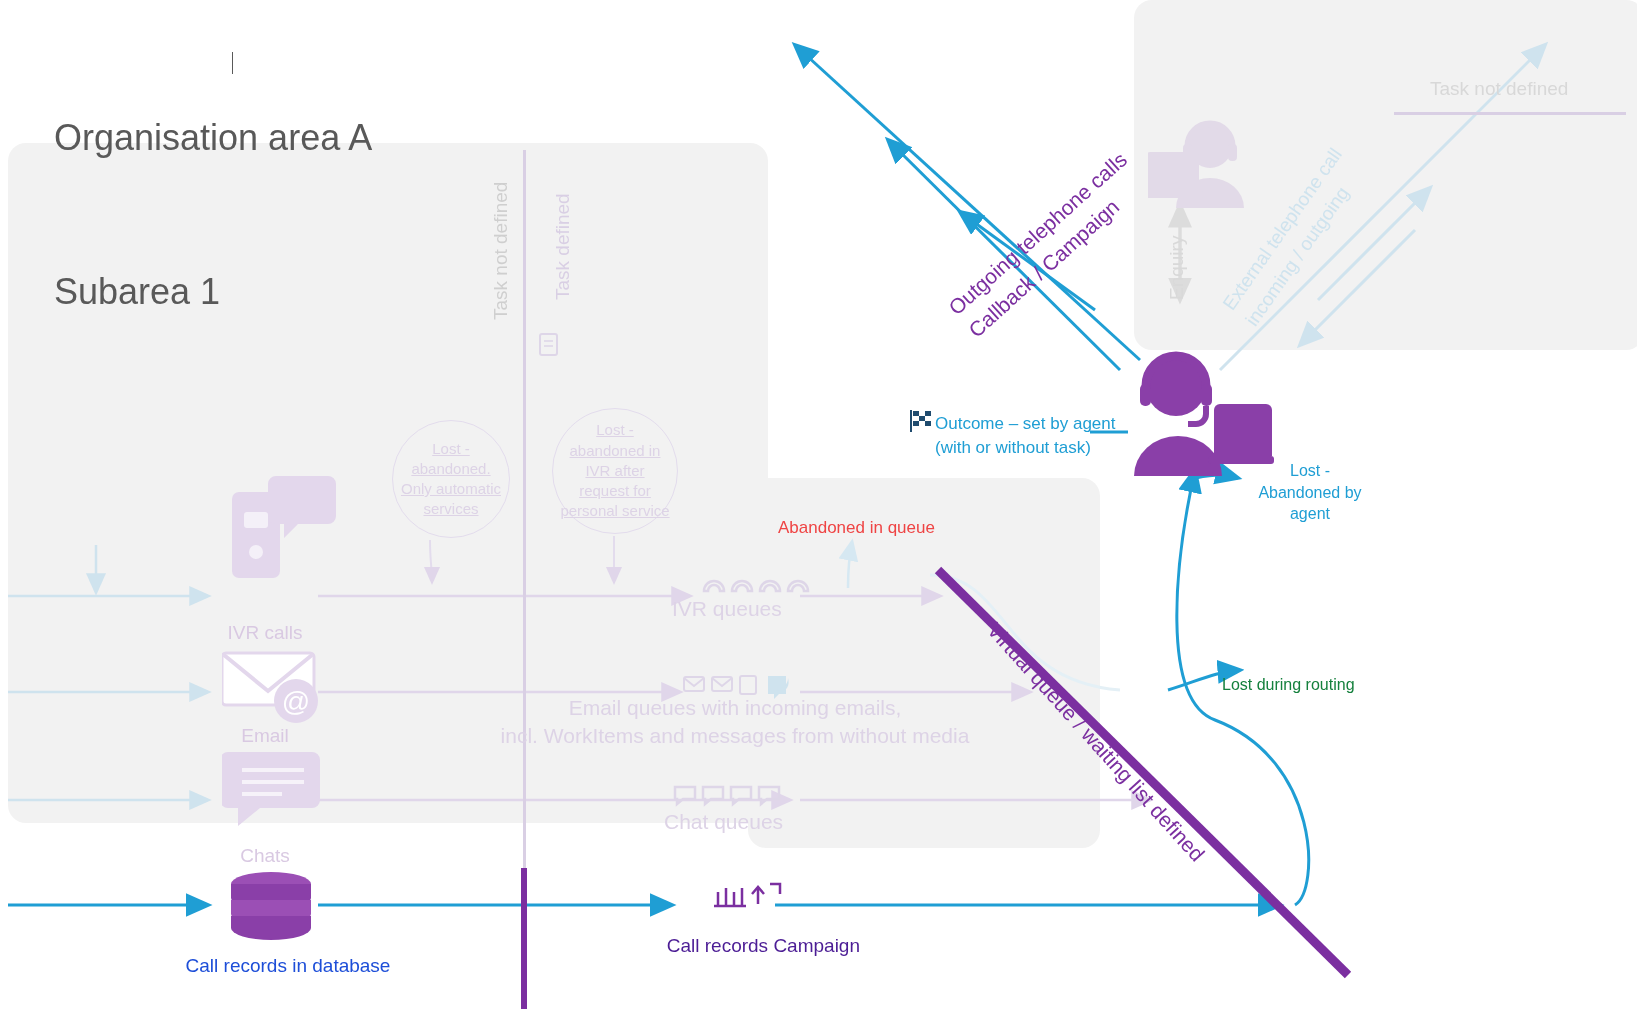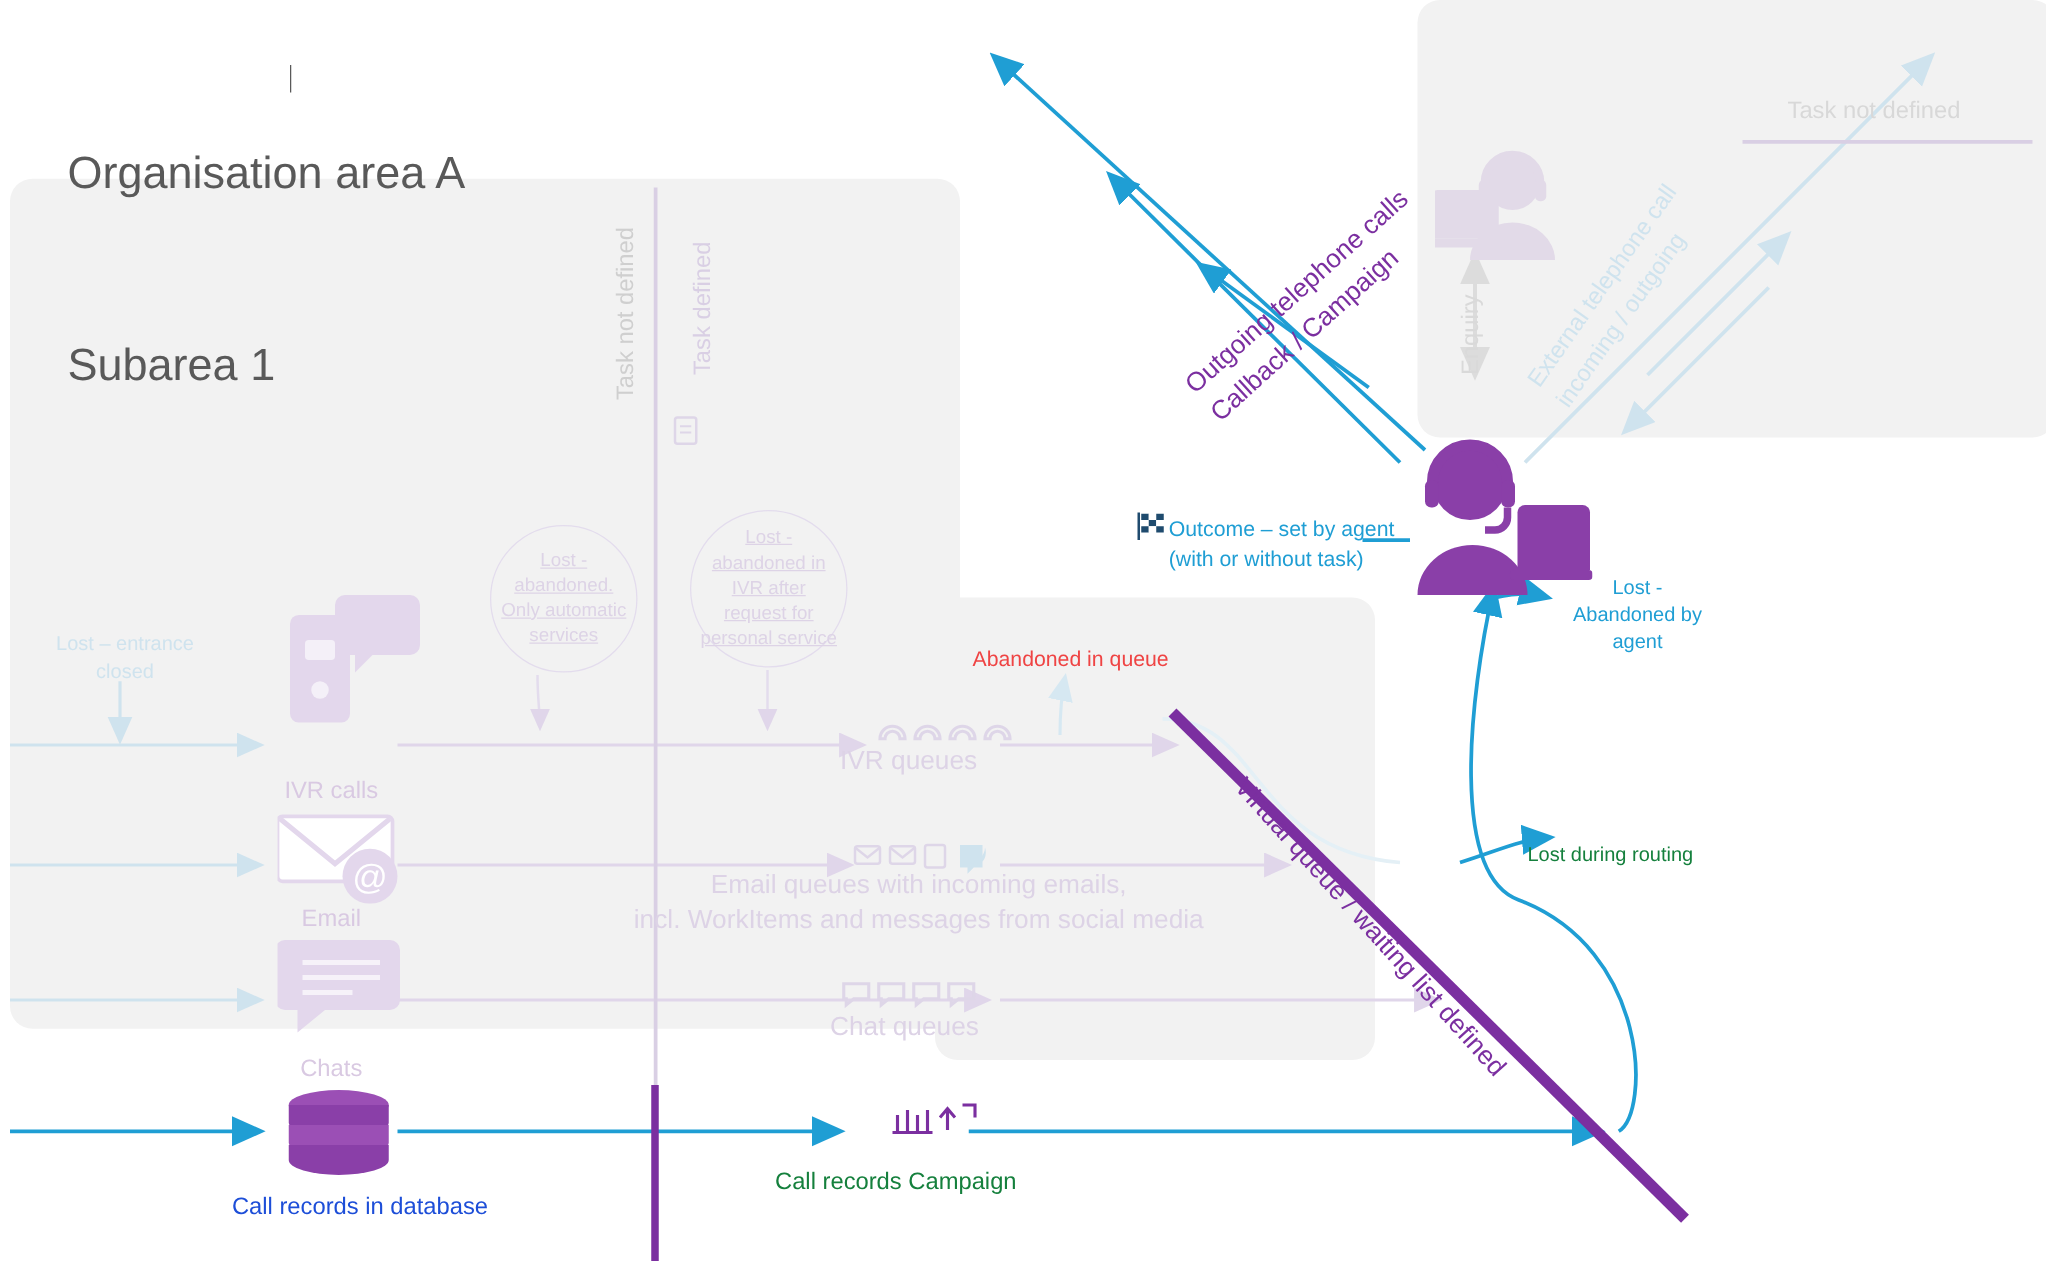--- a/index.html
+++ b/index.html
@@ -77,21 +77,21 @@
   #lbl-ivr   { left: 200px; top: 622px; width: 130px; }
   #lbl-email { left: 200px; top: 725px; width: 130px; }
   #lbl-chats { left: 200px; top: 845px; width: 130px; }
 
   #lbl-db {
     left: 133px; top: 955px; width: 310px;
     text-align: center; font-size: 19px; color: #1d4ed8;
   }
   #lbl-records-campaign {
     left: 620px; top: 935px; width: 240px;
-    text-align:left; font-size: 19px; color: #15803d;
+    text-align:right; font-size: 19px; color: #4c1d95;
   }
 
   .queue-label {
     font-size: 21px;
     color: #ddd3e6;
     white-space: nowrap;
   }
   #lbl-ivrq  { left: 672px; top: 597px; }
   #lbl-chatq { left: 664px; top: 810px; }
   #lbl-emailq {
@@ -361,28 +361,27 @@
       <line x1="2" y1="28" x2="34" y2="28"></line>
       <path d="M46,26 v-16"></path>
       <path d="M40,16 L46,9 L52,16"></path>
       <path d="M58,6 h10 v10"></path>
     </g>
   </svg>
 
   <div class="abs queue-label" id="lbl-ivrq">IVR queues</div>
   <div class="abs queue-label" id="lbl-chatq">Chat queues</div>
   <div class="abs queue-label" id="lbl-emailq" style="white-space:pre-line">Email queues with incoming emails,
-incl. WorkItems and messages from social media</div>
+incl. WorkItems and messages from without media</div>
   <div class="abs" id="lbl-abandoned-queue">Abandoned in queue</div>
   <div class="abs" id="lbl-records-campaign">Call records Campaign</div>
 
   <div class="abs bubble" id="bubble-left">Lost - abandoned. Only automatic services</div>
   <div class="abs bubble" id="bubble-right">Lost - abandoned in IVR after request for personal service</div>
 
-  <div class="abs" id="lbl-lost-entrance">Lost – entrance closed</div>
   <div class="abs" id="lbl-outcome">Outcome – set by agent (with or without task)</div>
   <div class="abs" id="lbl-lost-abandoned-agent">Lost - Abandoned by agent</div>
   <div class="abs" id="lbl-lost-routing">Lost during routing</div>
 
   <svg class="abs" style="left:908px; top:408px;" width="26" height="26">
     <line x1="3" y1="2" x2="3" y2="24" stroke="#1f4b6e" stroke-width="2"></line>
     <g>
       <rect x="5" y="3" width="6" height="5" fill="#1f4b6e"></rect>
       <rect x="11" y="3" width="6" height="5" fill="#ffffff"></rect>
       <rect x="17" y="3" width="6" height="5" fill="#1f4b6e"></rect>

